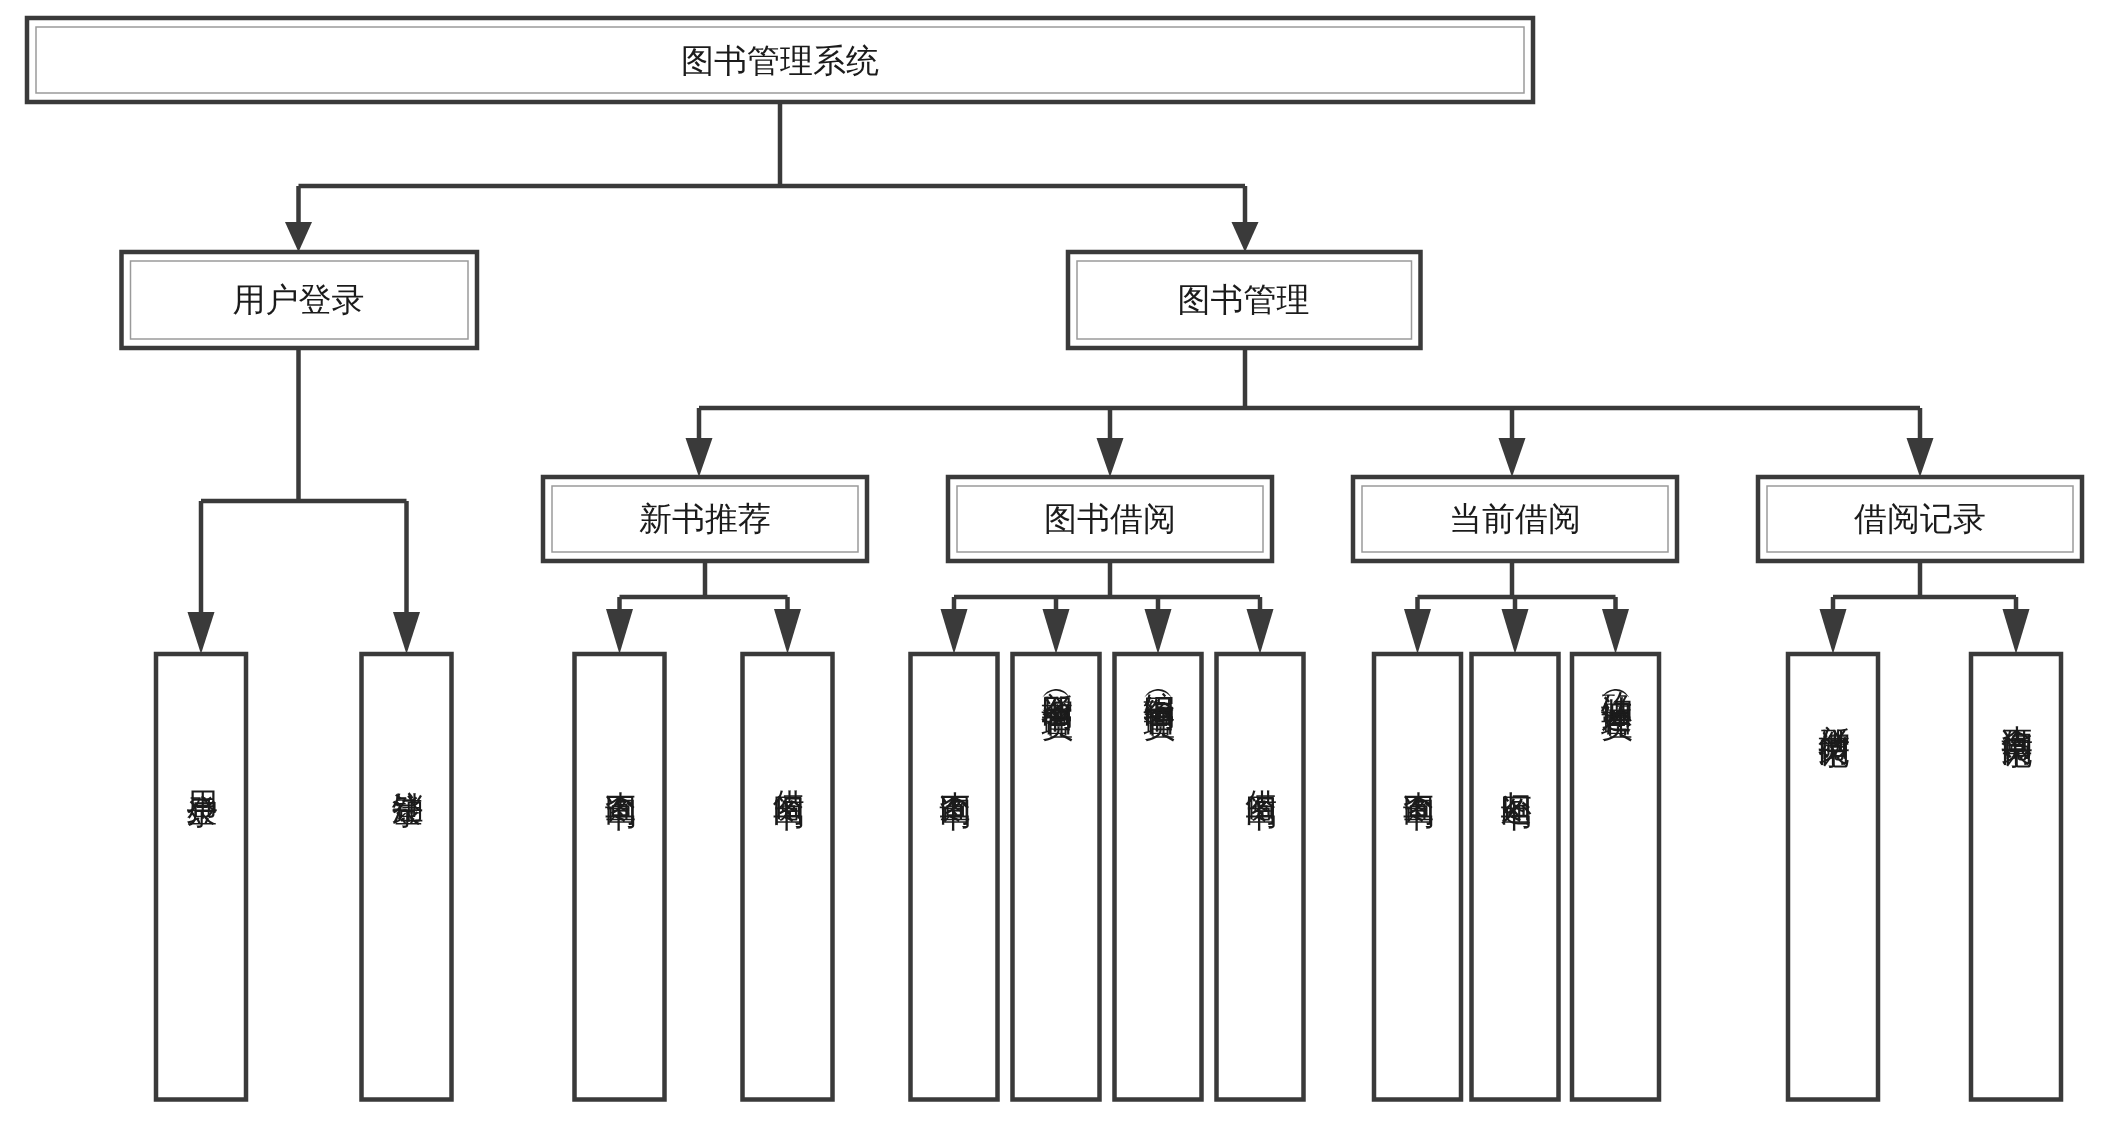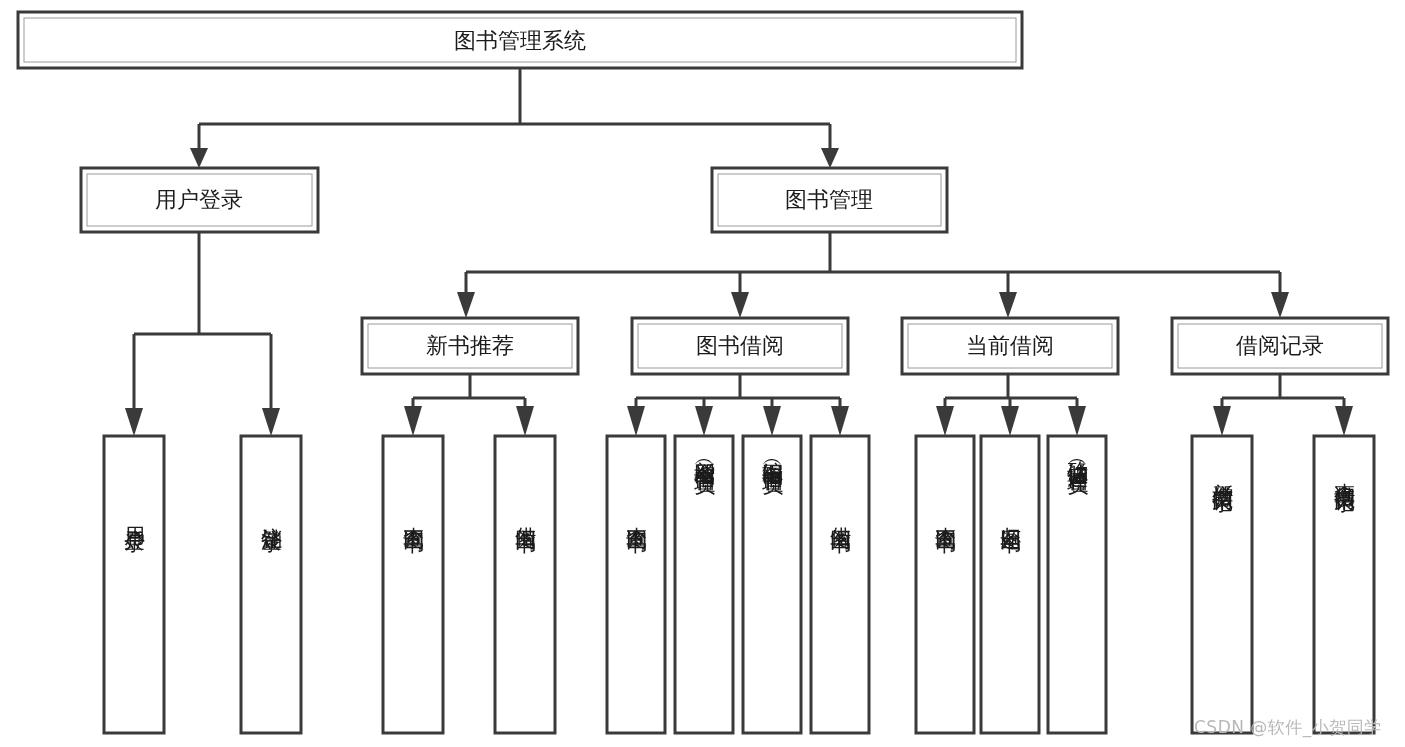--- a/index.html
+++ b/index.html
@@ -246,15 +246,14 @@
     <span class="node-label-v" style="position:relative; margin-top:8px;">确认归还（管理员）</span>
   </div>
 
   <div class="vlabel-wrap" style="left:1192px; top:436px; width:60px; height:297px;">
     <span class="node-label-v" style="position:relative; margin-top:30px;">新增借阅记录</span>
   </div>
   <div class="vlabel-wrap" style="left:1314px; top:436px; width:60px; height:297px;">
     <span class="node-label-v" style="position:relative; margin-top:30px;">查询借阅记录</span>
   </div>
 
-  <div class="watermark" style="left:1194px; top:716px;">CSDN @软件_小贺同学</div>
 
 </div>
 
 </body></html>

